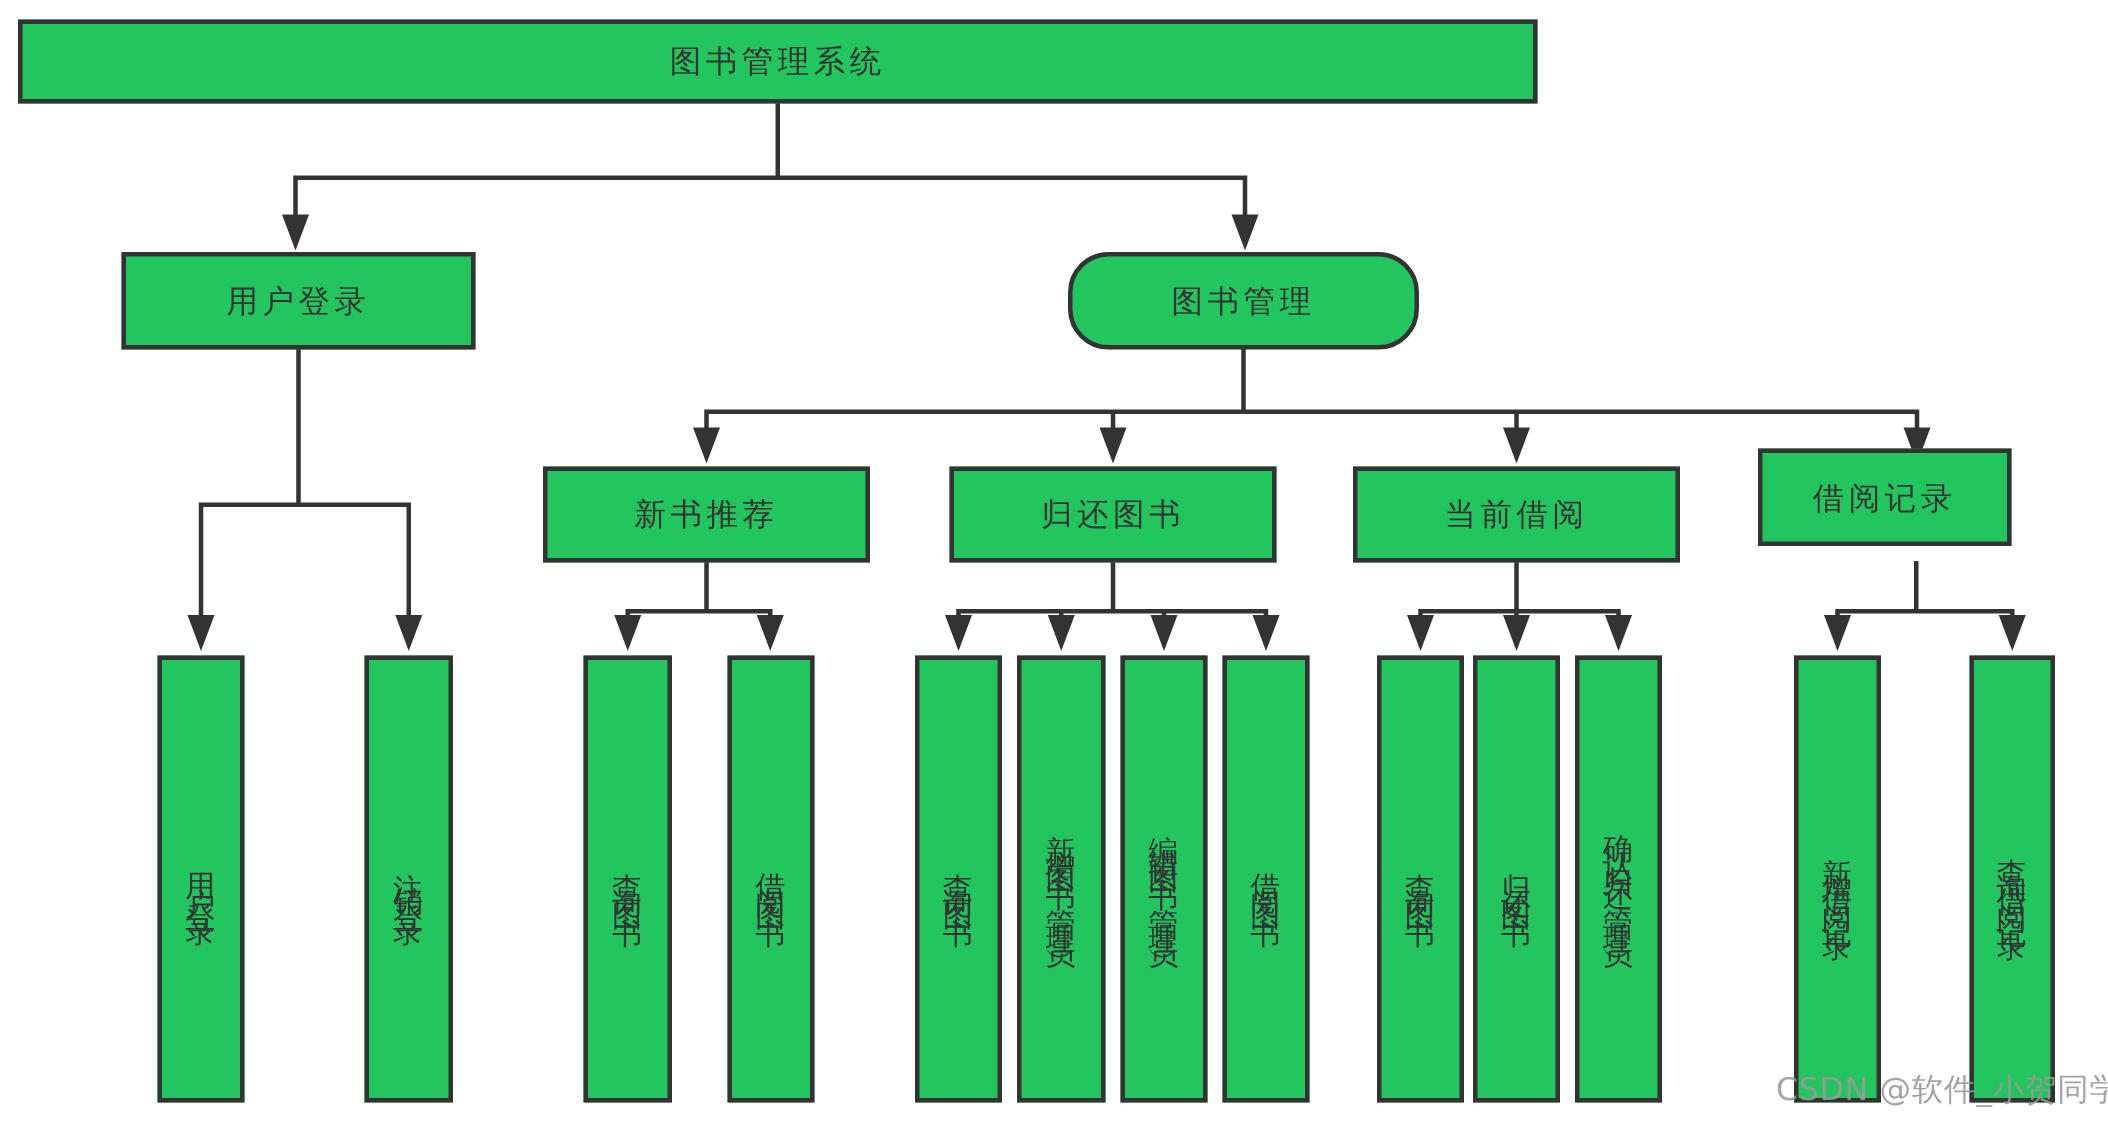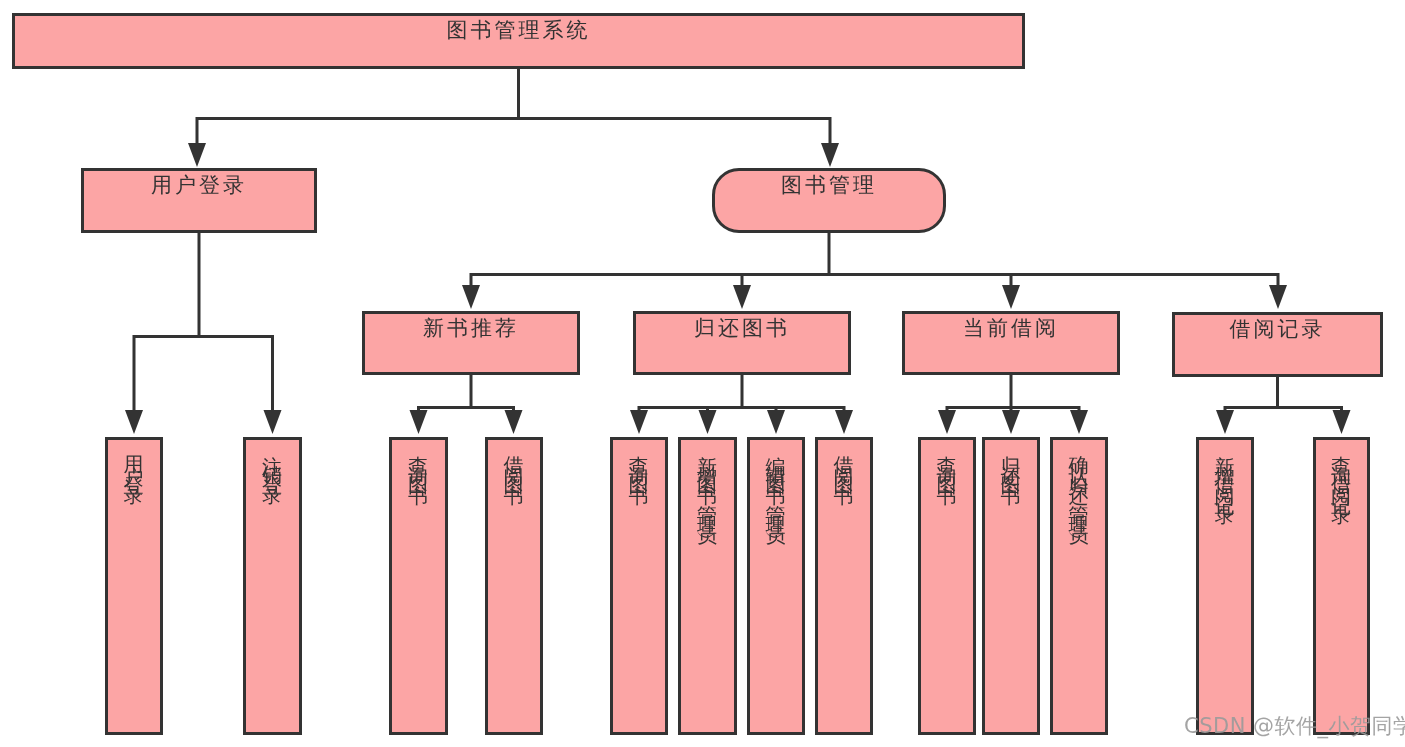--- a/index.html
+++ b/index.html
@@ -17,22 +17,23 @@
   }
   .connector-layer {
     position: absolute;
     left: 0;
     top: 0;
   }
   .box {
     position: absolute;
     box-sizing: border-box;
     border: 3px solid #333333;
-    background: #fca5a5;
+    background: #22c55e;
     display: flex;
+    align-items: center;
     justify-content: center;
     color: #333333;
   }
   .box.h {
     font-size: 21px;
     letter-spacing: 3px;
     white-space: nowrap;
   }
   .box.v span {
     writing-mode: vertical-rl;
@@ -42,21 +43,21 @@
     letter-spacing: 10px;
     color: #333333;
   }
   
   .n-root   { left: 12px;   top: 13px;  width: 1013px; height: 56px; }
   .n-l2a    { left: 81px;   top: 168px; width: 236px;  height: 65px; }
   .n-l2b    { left: 712px;  top: 168px; width: 234px;  height: 65px; border-radius: 27px; }
   .n-l3a    { left: 362px;  top: 311px; width: 218px;  height: 64px; }
   .n-l3b    { left: 633px;  top: 311px; width: 218px;  height: 64px; }
   .n-l3c    { left: 902px;  top: 311px; width: 218px;  height: 64px; }
-  .n-l3d    { left: 1172px; top: 312px; width: 211px;  height: 65px; }
+  .n-l3d    { left: 1172px; top: 299px; width: 169px;  height: 65px; }
   .leaf     { top: 437px;   height: 298px; }
   .g1a { left: 105px;  width: 58px; }
   .g1b { left: 243px;  width: 59px; }
   .g2a { left: 389px;  width: 59px; }
   .g2b { left: 485px;  width: 58px; }
   .g3a { left: 610px;  width: 58px; }
   .g3b { left: 678px;  width: 59px; }
   .g3c { left: 747px;  width: 58px; }
   .g3d { left: 815px;  width: 58px; }
   .g4a { left: 918px;  width: 58px; }

